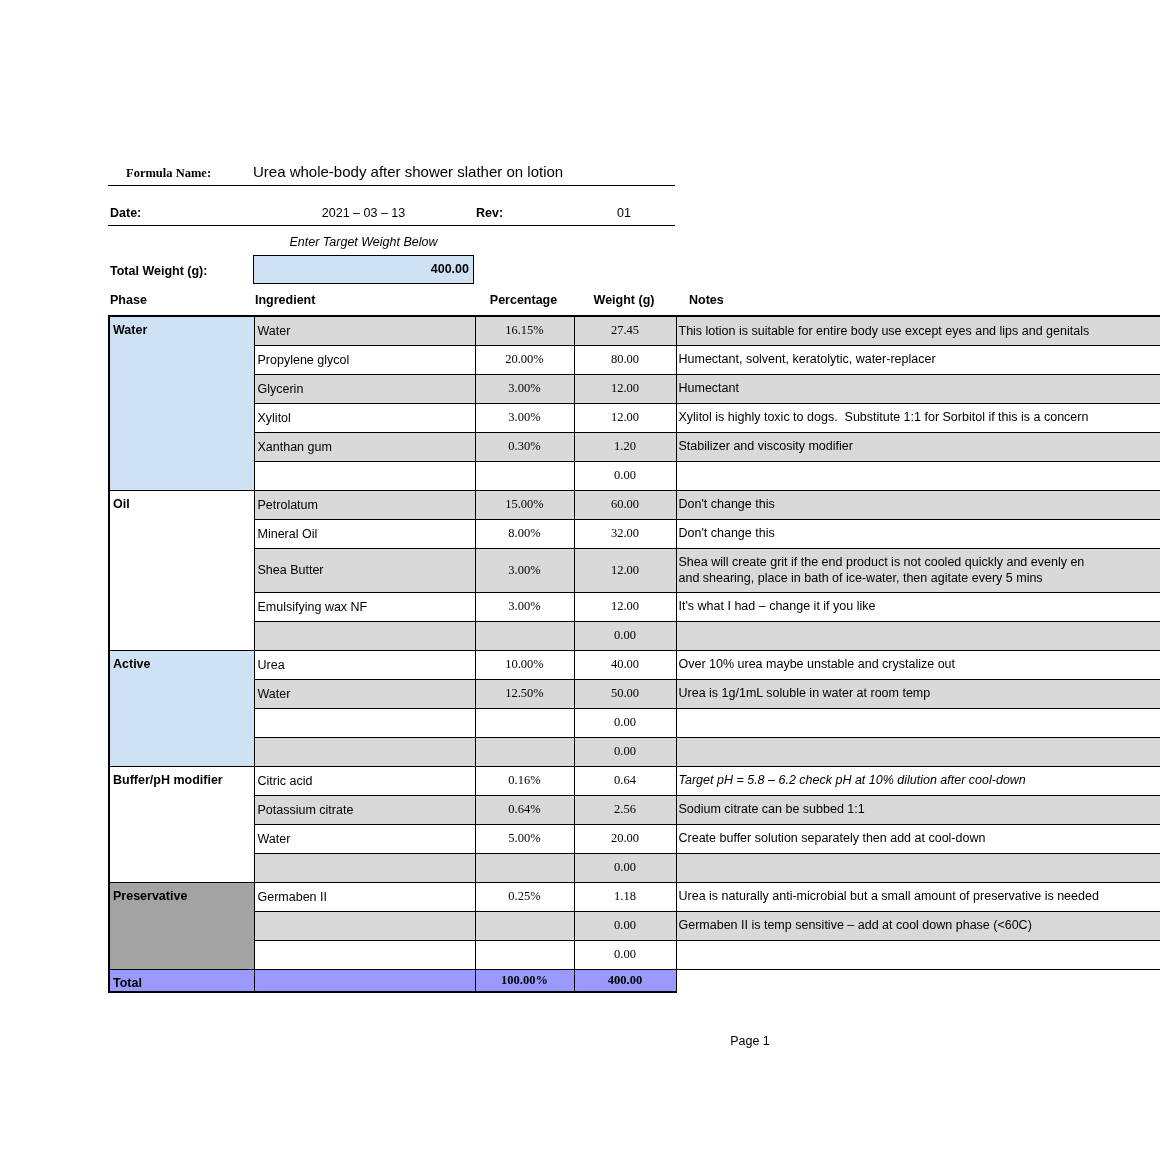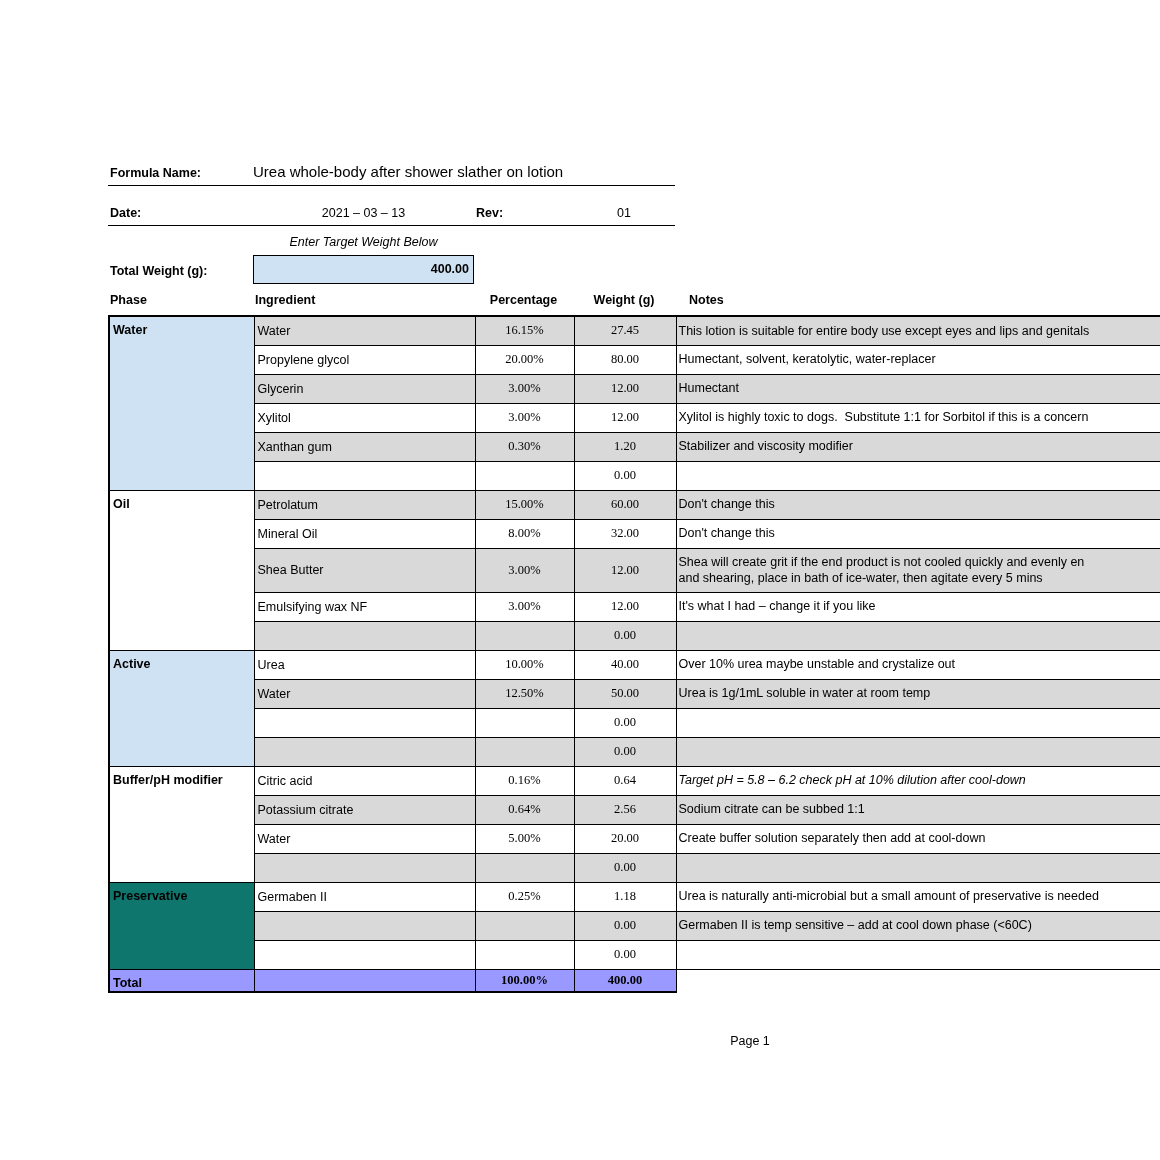--- a/index.html
+++ b/index.html
@@ -66,21 +66,21 @@
     background:#ffffff;
     border-right:none; border-bottom:none;
     font-weight:normal;
   }
 
   .footer { font-size:12.5px; }
 </style>
 </head>
 <body>
 
-<div class="abs lbl" style="left:110px; top:166px;">Formula Name:</div>
+<div class="abs lbl" style="left:126px; top:166px;font-family:Liberation Serif, serif;">Formula Name:</div>
 <div class="abs title" style="left:253px; top:163px;">Urea whole-body after shower slather on lotion</div>
 <div class="abs rule" style="left:108px; top:185px; width:567px;"></div>
 
 <div class="abs lbl" style="left:110px; top:206px;text-align:center;">Date:</div>
 <div class="abs val center" style="left:253px; top:206px; width:221px;">2021 – 03 – 13</div>
 <div class="abs lbl" style="left:476px; top:206px;">Rev:</div>
 <div class="abs val center" style="left:573px; top:206px; width:102px;">01</div>
 <div class="abs rule" style="left:108px; top:225px; width:567px;"></div>
 
 <div class="abs val italic center" style="left:253px; top:235px; width:221px;">Enter Target Weight Below</div>
@@ -216,21 +216,21 @@
         <td class="c-wt">20.00</td>
         <td class="c-notes">Create buffer solution separately then add at cool-down</td>
       </tr>
       <tr class="shade">
         <td class="c-ing"></td>
         <td class="c-pct"></td>
         <td class="c-wt">0.00</td>
         <td class="c-notes"></td>
       </tr>
       <tr>
-        <td class="c-phase" rowspan="3" style="background: #0f766e;">Preservative</td>
+        <td class="c-phase" rowspan="3" style="background: #a3a3a3;">Preservative</td>
         <td class="c-ing">Germaben II</td>
         <td class="c-pct">0.25%</td>
         <td class="c-wt">1.18</td>
         <td class="c-notes">Urea is naturally anti-microbial but a small amount of preservative is needed</td>
       </tr>
       <tr class="shade">
         <td class="c-ing"></td>
         <td class="c-pct"></td>
         <td class="c-wt">0.00</td>
         <td class="c-notes">Germaben II is temp sensitive – add at cool down phase (&lt;60C)</td>

